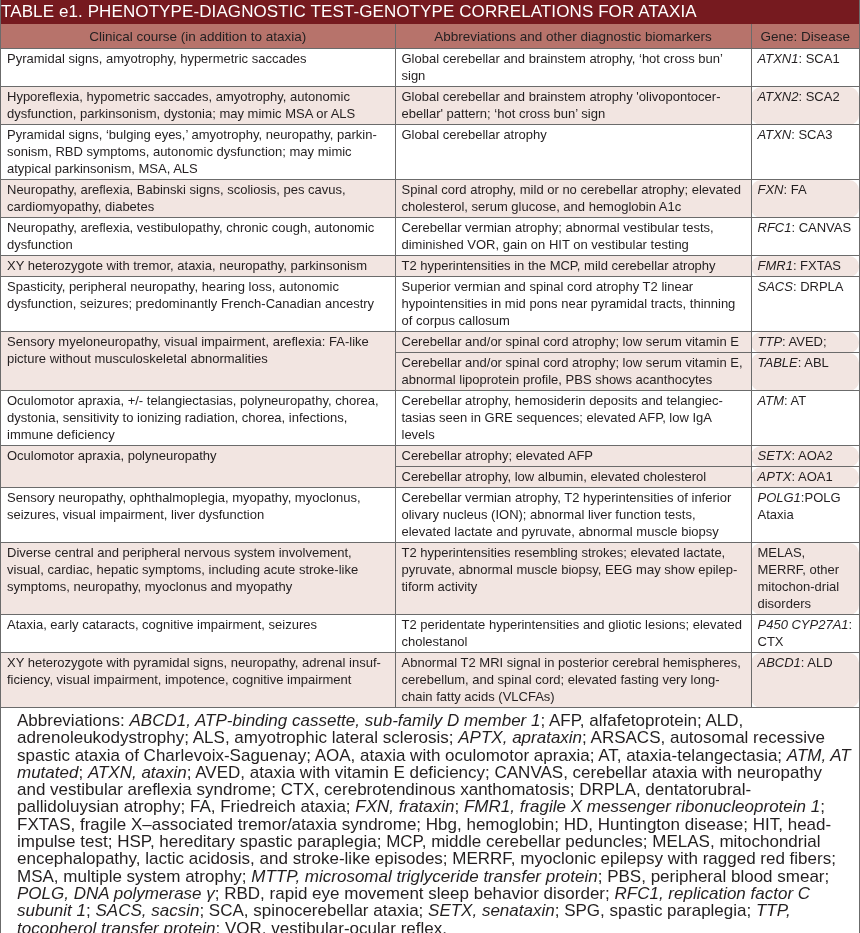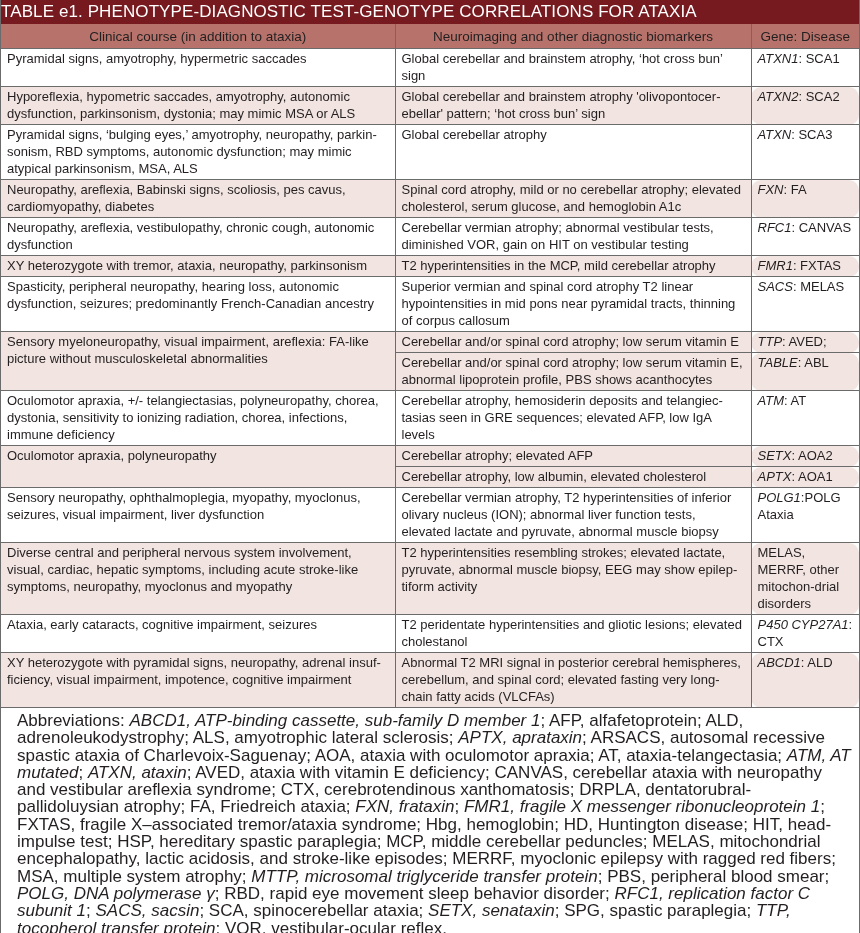--- a/index.html
+++ b/index.html
@@ -24,21 +24,21 @@
   <div class="title-bar">TABLE e1. PHENOTYPE-DIAGNOSTIC TEST-GENOTYPE CORRELATIONS FOR ATAXIA</div>
   <table>
     <colgroup>
         <col class="c1">
         <col class="c2">
         <col class="c3">
       </colgroup>
     <thead>
       <tr>
         <th>Clinical course (in addition to ataxia)</th>
-        <th>Neuroimaging and other diagnostic biomarkers</th>
+        <th>Abbreviations and other diagnostic biomarkers</th>
         <th>Gene: Disease</th>
       </tr>
     </thead>
     <tbody id="tbody">
         <tr class="plain">
           <td>Pyramidal signs, amyotrophy, hypermetric saccades</td>
           <td>Global cerebellar and brainstem atrophy, ‘hot cross bun’ sign</td>
           <td><span class="ital">ATXN1</span><span>: SCA1</span></td>
         </tr>
         <tr class="alt">
@@ -62,21 +62,21 @@
           <td><span class="ital">RFC1</span><span>: CANVAS</span></td>
         </tr>
         <tr class="alt">
           <td>XY heterozygote with tremor, ataxia, neuropathy, parkinsonism</td>
           <td>T2 hyperintensities in the MCP, mild cerebellar atrophy</td>
           <td><span class="ital">FMR1</span><span>: FXTAS</span></td>
         </tr>
         <tr class="plain">
           <td>Spasticity, peripheral neuropathy, hearing loss, autonomic dysfunction, seizures; predominantly French-Canadian ancestry</td>
           <td>Superior vermian and spinal cord atrophy T2 linear hypointensities in mid pons near pyramidal tracts, thinning of corpus callosum</td>
-          <td><span class="ital">SACS</span><span>: MELAS</span></td>
+          <td><span class="ital">SACS</span><span>: DRPLA</span></td>
         </tr>
         <tr class="alt">
           <td rowspan="2">Sensory myeloneuropathy, visual impairment, areflexia: FA-like picture without musculoskeletal abnormalities</td>
           <td>Cerebellar and/or spinal cord atrophy; low serum vitamin E</td>
           <td><span class="ital">TTP</span><span>: AVED;</span></td>
         </tr>
         <tr class="alt">
           <td>Cerebellar and/or spinal cord atrophy; low serum vitamin E, abnormal lipoprotein profile, PBS shows acanthocytes</td>
           <td><span class="ital">TABLE</span><span>: ABL</span></td>
         </tr>

